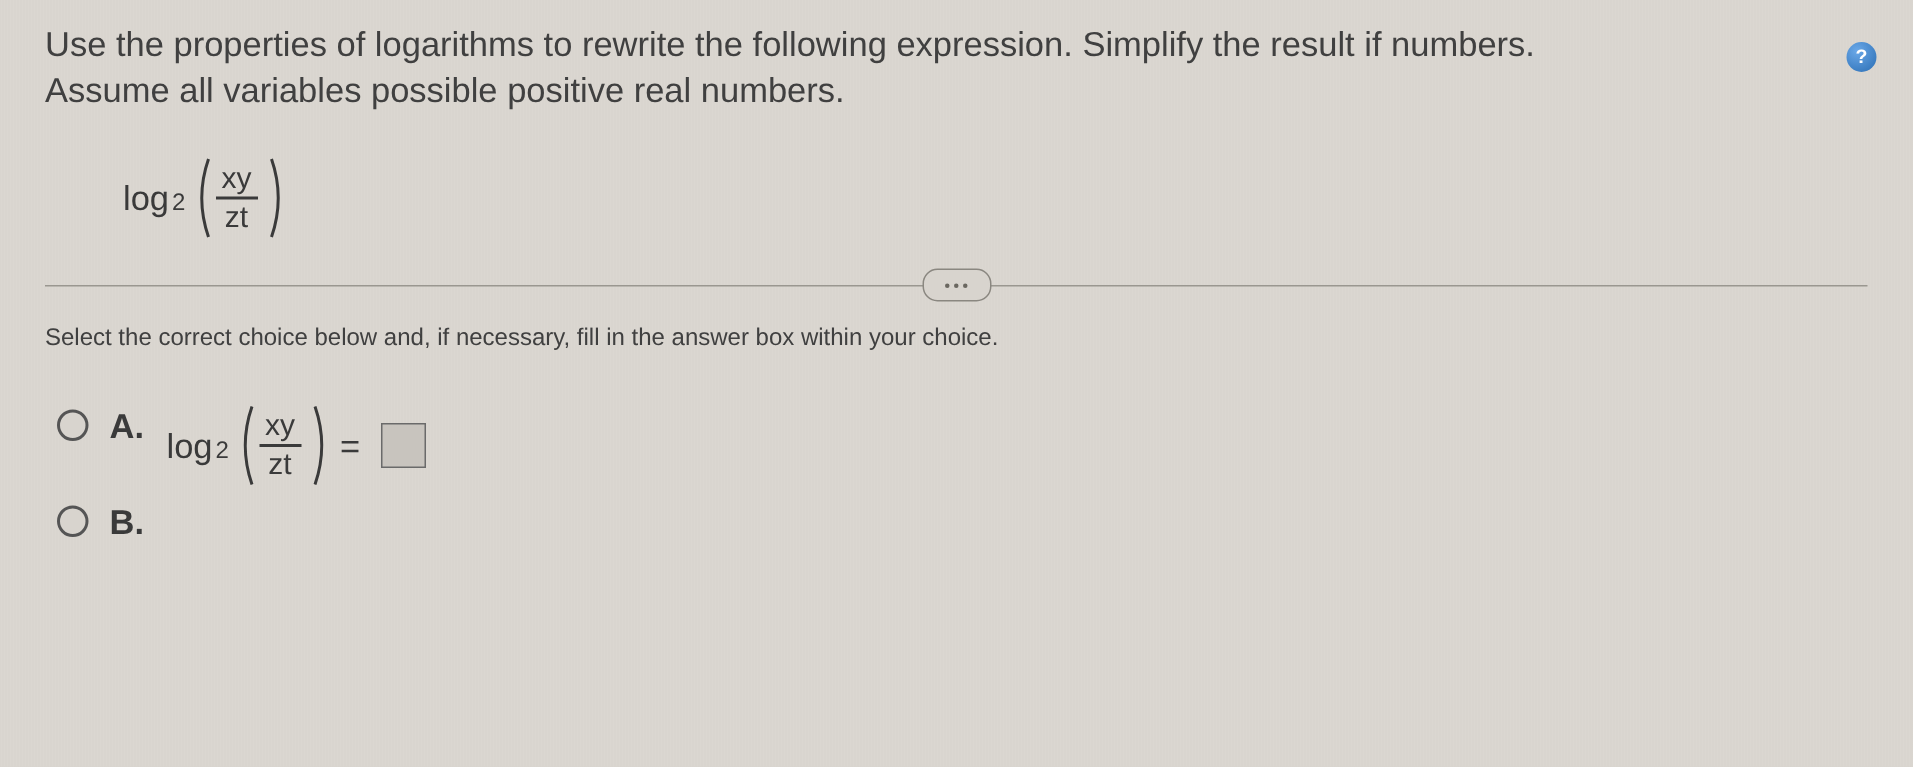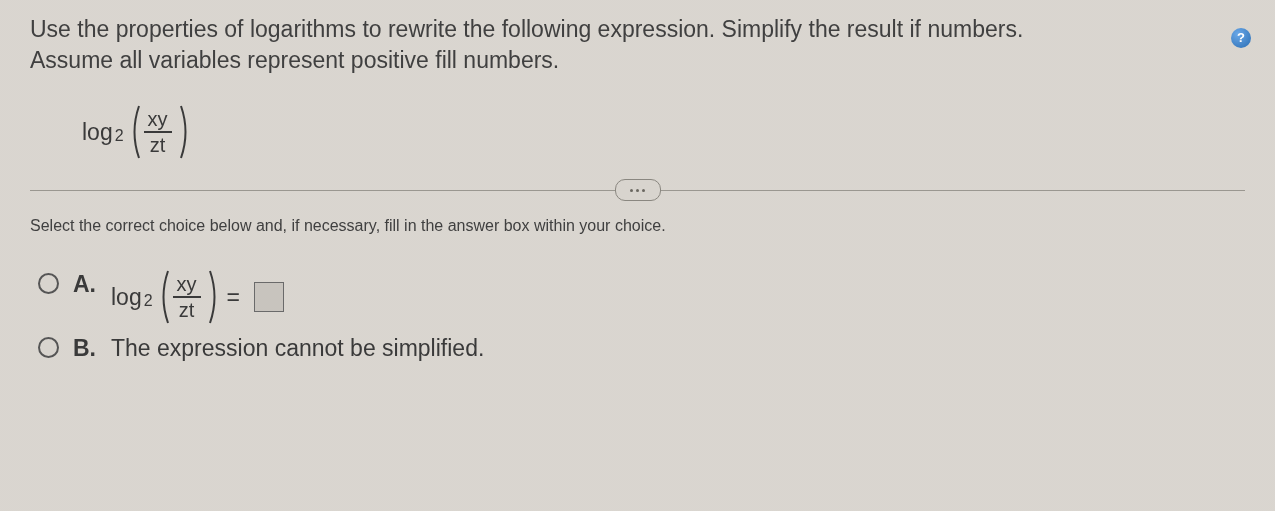--- a/index.html
+++ b/index.html
@@ -135,21 +135,21 @@
       background: #c8c4be;
       margin-left: 8px;
     }
     .eq { margin: 0 6px; }
   </style>
 </head>
 <body>
 
 <div class="question-text">
   <span>Use the properties of logarithms to rewrite the following expression. Simplify the result if numbers.</span>
-  <span>Assume all variables represent positive fill numbers.</span>
+  <span>Assume all variables possible positive real numbers.</span>
 </div>
 
 <div class="help-icon">?</div>
 
 <div class="expression-block">
   <span>log</span>
   <span class="sub">2</span>
   <span class="paren">
     <svg width="14" height="56" viewBox="0 0 14 56">
         <path d="M11 2 Q2 28 11 54" stroke="#3a3a3a" stroke-width="2" fill="none"></path>
@@ -200,14 +200,13 @@
         </svg>
     </span>
     <span class="eq">=</span>
     <span class="answer-box"></span>
   </div>
 </div>
 
 <div class="choice-row">
   <div class="radio"></div>
   <div class="choice-label">B.</div>
-  <div class="choice-content text-only">The expression cannot be simplified.</div>
 </div>
 
 </body></html>

